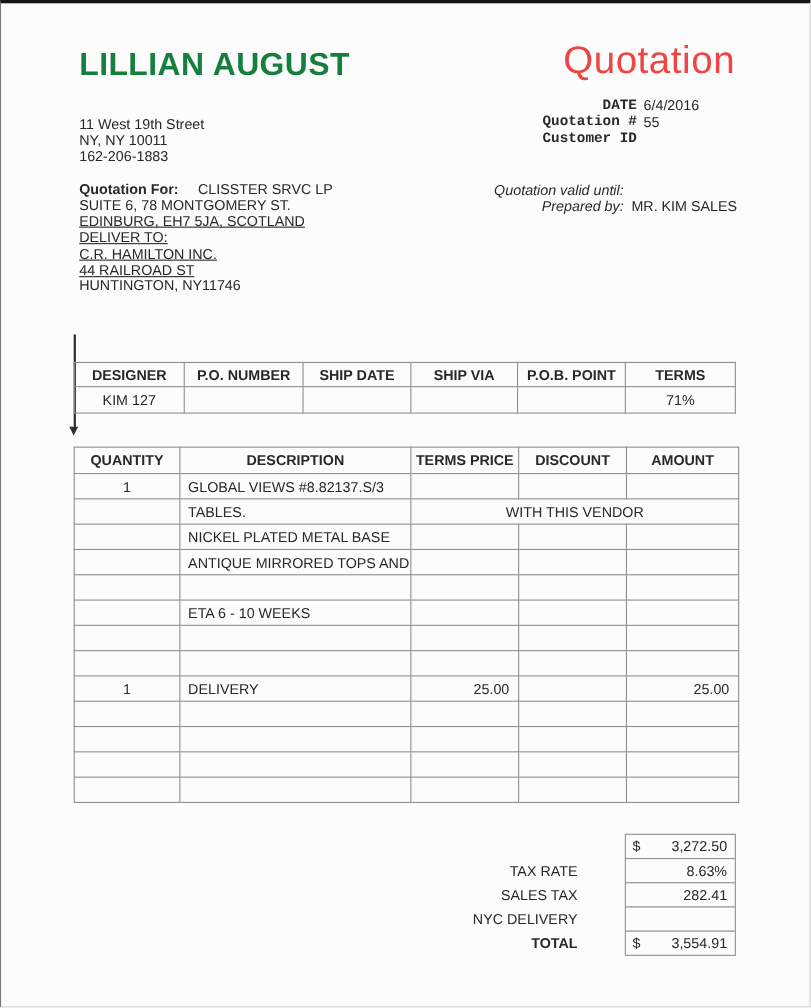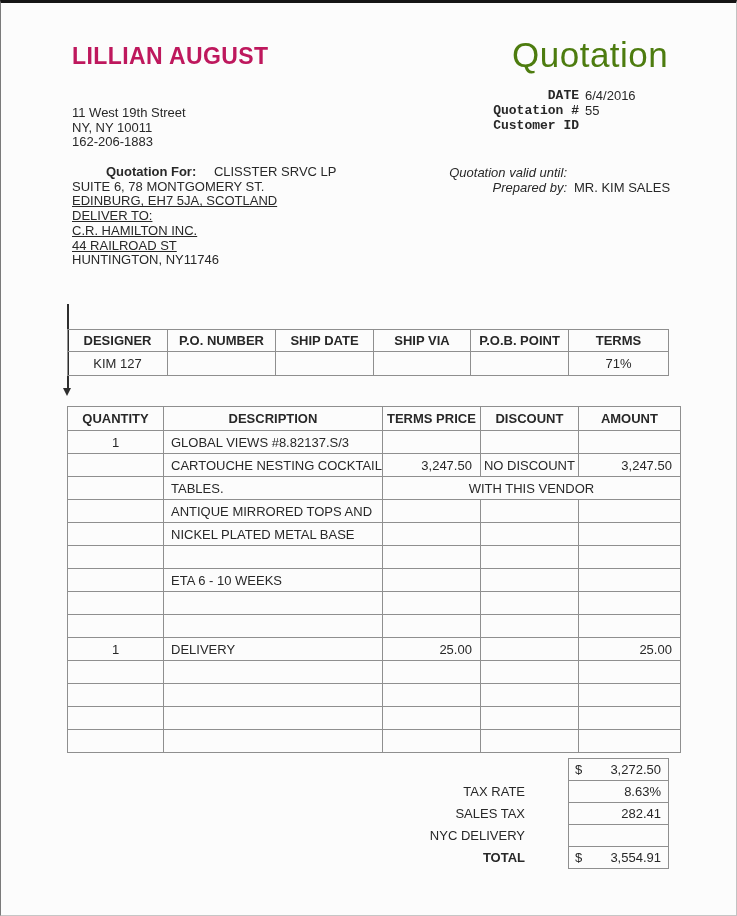--- a/index.html
+++ b/index.html
@@ -6,32 +6,32 @@
   .page {
     position:relative; width:737px; height:916px; box-sizing:border-box;
     background:#fcfcfc; color:#282828;
     font-family:"Liberation Sans", sans-serif;
     border-top:3px solid #151515;
     border-left:1px solid #7a7a7a;
     border-right:1px solid #c2c2c2;
     border-bottom:1px solid #c6c6c6;
     overflow:hidden;
   }
-  .brand { position:absolute; left:71px; top:40px; font-size:23px; font-weight:700; letter-spacing:0.4px; color:#be185d; }
-  .doc-title { position:absolute; left:511px; top:32px; font-size:35px; font-weight:400; color:#4d7c0f; letter-spacing:0.5px; }
+  .brand { position:absolute; left:71px; top:40px; font-size:29px; font-weight:700; letter-spacing:0.4px; color:#15803d; }
+  .doc-title { position:absolute; left:511px; top:32px; font-size:35px; font-weight:400; color:#ef4444; letter-spacing:0.5px; }
 
   .meta { position:absolute; left:438px; top:85px; font-size:13px; }
   .meta-row { display:flex; line-height:15px; }
   .meta-label { width:140px; text-align:right; font-weight:700;font-family:Liberation Mono, monospace; }
   .meta-value { margin-left:6px; }
 
   .address { position:absolute; left:71px; top:103px; font-size:13px; line-height:14.6px; }
 
   .billing { position:absolute; left:71px; top:162px; font-size:13px; line-height:14.7px; }
-  .billing-first .blabel { font-weight:700;margin-left:34px; }
+  .billing-first .blabel { font-weight:700; }
   .billing-first .bname { margin-left:14px; }
   .u { text-decoration:underline; }
 
   .validity { position:absolute; left:340px; top:162px; font-size:13px; line-height:15px; }
   .vrow { display:flex; }
   .vlabel { width:226px; text-align:right; font-style:italic; }
   .vvalue { margin-left:7px; }
 
   table { border-collapse:collapse; table-layout:fixed; }
   th, td { border:1px solid #8f8f8f; padding:0; font-size:13px; overflow:hidden; white-space:nowrap; }
@@ -174,40 +174,33 @@
     <tbody id="items-body">
         <tr>
           <td class="qty">1</td>
           <td class="desc">GLOBAL VIEWS #8.82137.S/3</td>
           <td class="unit"></td>
           <td class="disc"></td>
           <td class="amt"></td>
         </tr>
         <tr>
           <td class="qty"></td>
-          <td class="desc">CARTOUCHE NESTING COCKTAIL</td>
-          <td class="unit">3,247.50</td>
-          <td class="disc">NO DISCOUNT</td>
-          <td class="amt">3,247.50</td>
-        </tr>
-        <tr>
-          <td class="qty"></td>
           <td class="desc">TABLES.</td>
           <td class="merged" colspan="3">WITH THIS VENDOR</td>
         </tr>
         <tr>
           <td class="qty"></td>
+          <td class="desc">NICKEL PLATED METAL BASE</td>
+          <td class="unit"></td>
+          <td class="disc"></td>
+          <td class="amt"></td>
+        </tr>
+        <tr>
+          <td class="qty"></td>
           <td class="desc">ANTIQUE MIRRORED TOPS AND</td>
-          <td class="unit"></td>
-          <td class="disc"></td>
-          <td class="amt"></td>
-        </tr>
-        <tr>
-          <td class="qty"></td>
-          <td class="desc">NICKEL PLATED METAL BASE</td>
           <td class="unit"></td>
           <td class="disc"></td>
           <td class="amt"></td>
         </tr>
         <tr>
           <td class="qty"></td>
           <td class="desc"></td>
           <td class="unit"></td>
           <td class="disc"></td>
           <td class="amt"></td>

